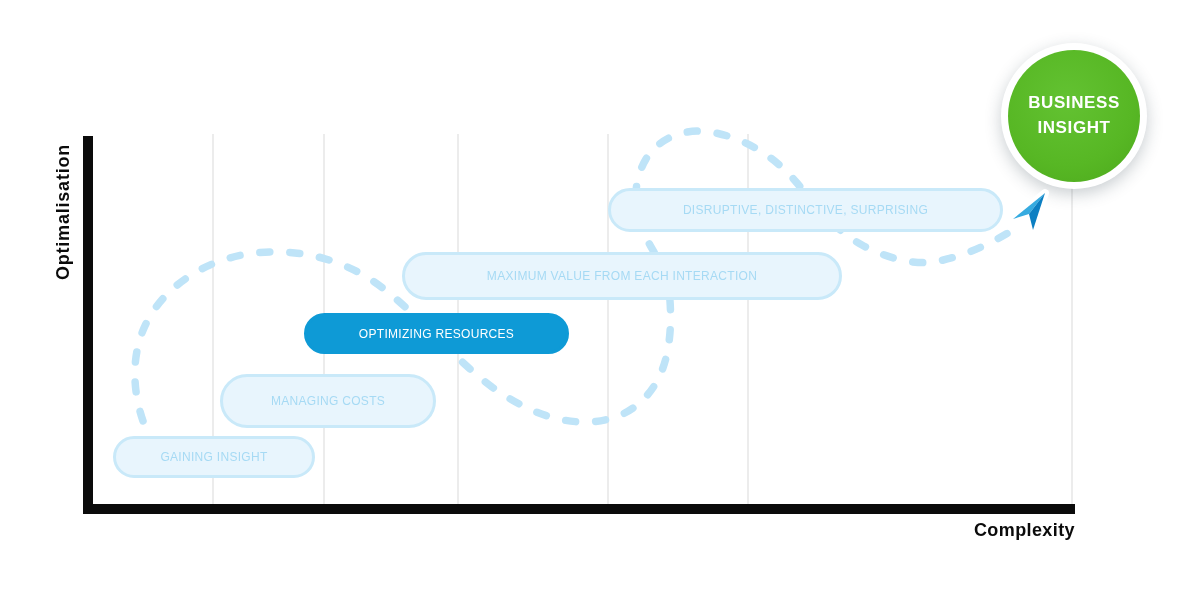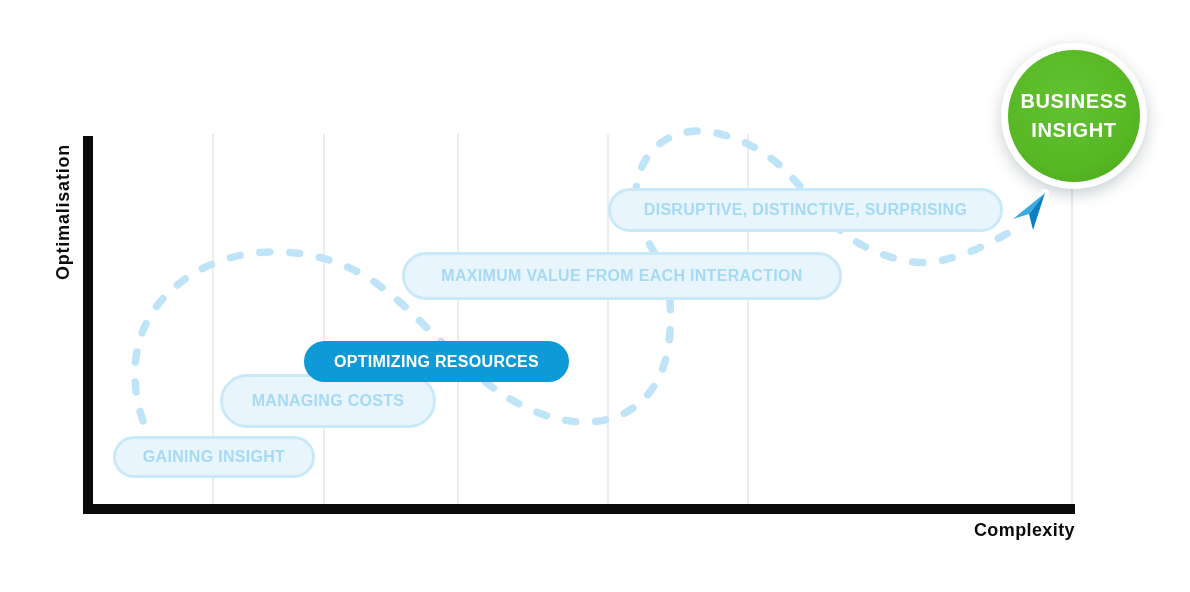--- a/index.html
+++ b/index.html
@@ -30,41 +30,41 @@
     stroke-linecap:round;stroke-dasharray:10 20;
   }
   
   .pill{
     position:absolute;box-sizing:border-box;z-index:3;
     display:flex;align-items:center;justify-content:center;
     background:var(--pill-fill,#e8f5fd);
     border:3px solid var(--pill-border,#c9e9f9);
     border-radius:999px;
     color:var(--pill-text,#a6daf4);
-    font-size:16px;font-weight:700;letter-spacing:.3px;white-space:nowrap;
+    font-size:12px;font-weight:400;letter-spacing:.3px;white-space:nowrap;
   }
   .pill.solid{
     background:var(--accent-blue,#0e9ad6);border-color:var(--accent-blue,#0e9ad6);color:#ffffff;
   }
   .p1{left:113px;top:436px;width:202px;height:42px;}
   .p2{left:220px;top:374px;width:216px;height:54px;}
-  .p3{left:304px;top:313px;width:265px;height:41px;margin-top:28px;}
+  .p3{left:304px;top:313px;width:265px;height:41px;}
   .p4{left:402px;top:252px;width:440px;height:48px;}
   .p5{left:608px;top:188px;width:395px;height:44px;}
   
   .impact{
     position:absolute;left:1001px;top:43px;width:146px;height:146px;border-radius:50%;
     background:#ffffff;box-shadow:0 5px 16px rgba(40,60,70,.25);z-index:4;
     display:flex;align-items:center;justify-content:center;
   }
   .impact-inner{
     width:132px;height:132px;border-radius:50%;
     background:radial-gradient(circle at 45% 38%, #63c232 0%, var(--impact-green,#57b724) 60%, #4ca81c 100%);
     display:flex;flex-direction:column;align-items:center;justify-content:center;
-    color:#ffffff;font-size:20px;font-weight:700;letter-spacing:.6px;line-height:1.45;text-align:center;
+    color:#ffffff;font-size:17px;font-weight:700;letter-spacing:.6px;line-height:1.45;text-align:center;
   }
   
   .plane{position:absolute;left:1004px;top:186px;width:56px;height:56px;z-index:4;}
 </style>
 </head>
 <body>
 
 <div class="canvas">
 
   <div class="gridline" style="left:212px"></div>

